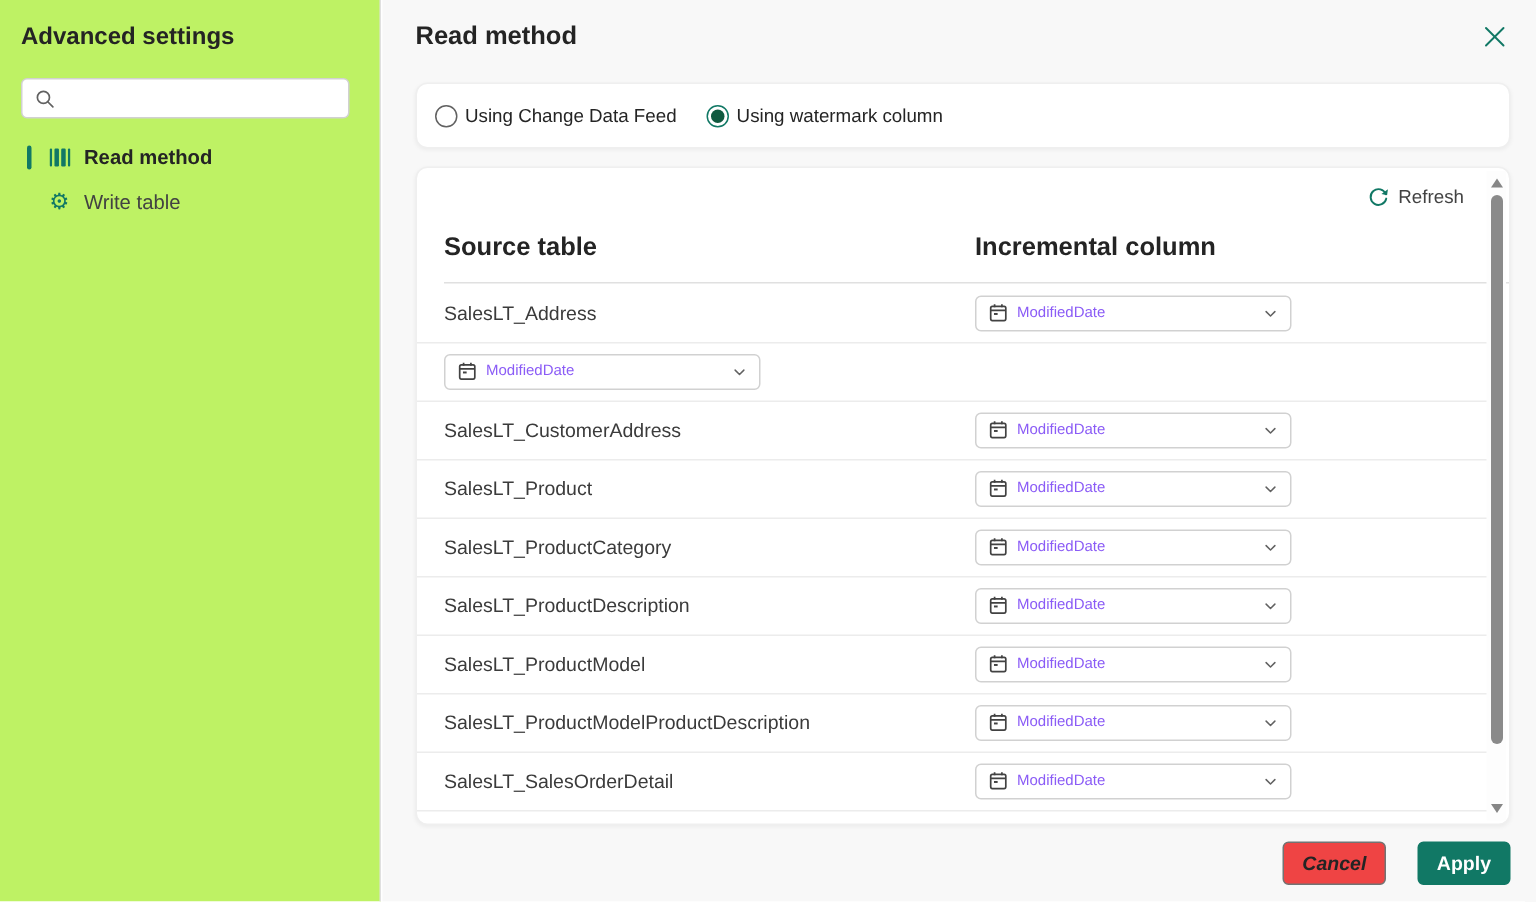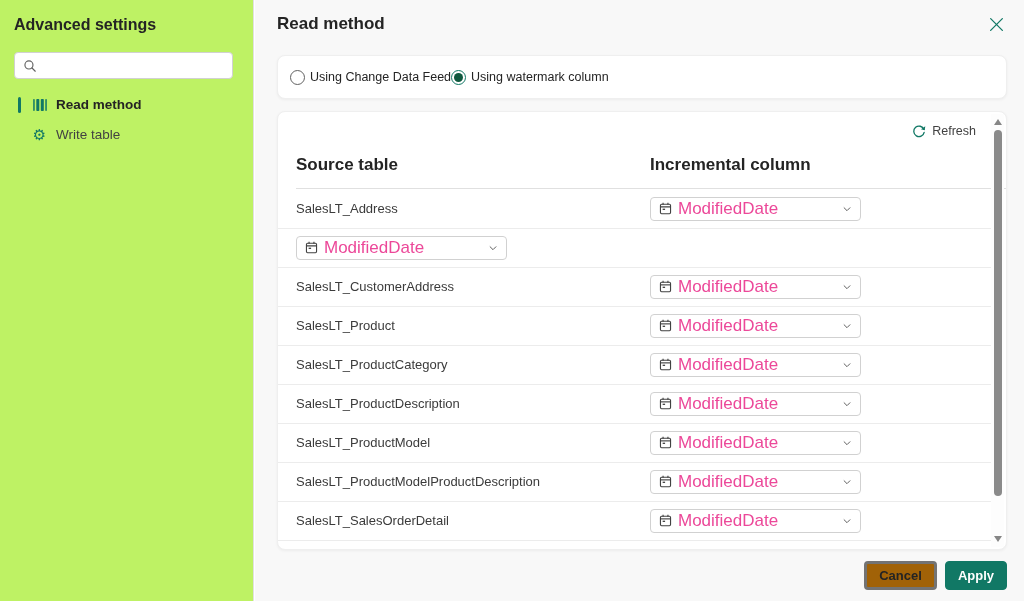--- a/index.html
+++ b/index.html
@@ -42,21 +42,21 @@
     position:absolute; top:13px; right:17px; width:22px; height:22px;
     display:flex; align-items:center; justify-content:center; cursor:pointer; background:transparent; border:none;
   }
 
   .card {
     background:#ffffff; border:1px solid #efefef; border-radius:8px;
     box-shadow:0 1px 3px rgba(0,0,0,0.05);
   }
   .card-options {
     position:absolute; left:22px; right:17px; top:55px; height:44px;
-    display:flex; align-items:center; padding-left:12px; 
+    display:flex; align-items:center; padding-left:12px; gap:20px;
   }
   .radio-option { display:flex; align-items:center; gap:5px; cursor:pointer; }
   .radio-circle {
     width:15px; height:15px; border-radius:50%; border:1px solid #616161; background:#fff;
     display:flex; align-items:center; justify-content:center; flex:none;
   }
   .radio-option.selected .radio-circle { border:1px solid #117865; }
   .radio-dot { width:9px; height:9px; border-radius:50%; background:transparent; }
   .radio-option.selected .radio-dot { background:#10593f; }
   .radio-label { font-size:12.5px; color:#242424; }
@@ -77,40 +77,40 @@
   .trow { display:flex; align-items:center; height:39px; padding-left:18px; position:relative; }
   .trow + .trow::before {
     content:""; position:absolute; top:0; left:0; right:14px; height:1px; background:#ececec;
   }
   .trow-partial { align-items:flex-start; padding-top:9px; }
   .cell-source { width:354px; font-size:13px; color:#3b3b3b; }
   .dropdown {
     width:211px; height:24px; background:#fff; border:1px solid #d1d1d1; border-radius:4px;
     display:flex; align-items:center; gap:6px; padding:0 8px; cursor:pointer;
   }
-  .dropdown-value { font-size:17px; color:#ec4899; flex:1; white-space:nowrap; overflow:hidden; }
+  .dropdown-value { font-size:10px; color:#8b5cf6; flex:1; white-space:nowrap; overflow:hidden; }
 
   
   .scrollbar {
     position:absolute; top:2px; right:2px; bottom:2px; width:13px;
     display:flex; flex-direction:column; align-items:center; background:#fdfdfd;
   }
   .scroll-arrow { width:0; height:0; border-left:4px solid transparent; border-right:4px solid transparent; margin:5px 0; cursor:pointer; }
   .scroll-arrow.up { border-bottom:6px solid #868686; }
   .scroll-arrow.down { border-top:6px solid #868686; margin-top:auto; }
   .scroll-thumb { width:8px; height:366px; background:#8a8a8a; border-radius:4px; cursor:grab; }
 
   
   .footer { position:absolute; right:17px; bottom:11px; display:flex; gap:8px; }
   .btn {
     height:29px; min-width:58px; padding:0 12px; border-radius:4px; font-size:13px; font-weight:600;
     font-family:inherit; cursor:pointer; display:flex; align-items:center; justify-content:center;
   }
-  .btn-cancel { background:#a16207; border:3px solid #737373; color:#242424; }
-  .btn-apply { background:#117865; border:1px solid #117865; color:#ffffff; }
+  .btn-cancel { background:#ef4444; border:1px solid #737373; color:#242424;font-style:italic; }
+  .btn-apply { background:#117865; border:1px solid #117865; color:#ffffff;margin-left:13px; }
 </style>
 </head>
 <body>
 
 <div class="sidebar">
   <div class="sb-title">Advanced settings</div>
 
   <div class="search-box">
     <span style="display:flex;">
       <svg width="14" height="14" viewBox="0 0 16 16">

